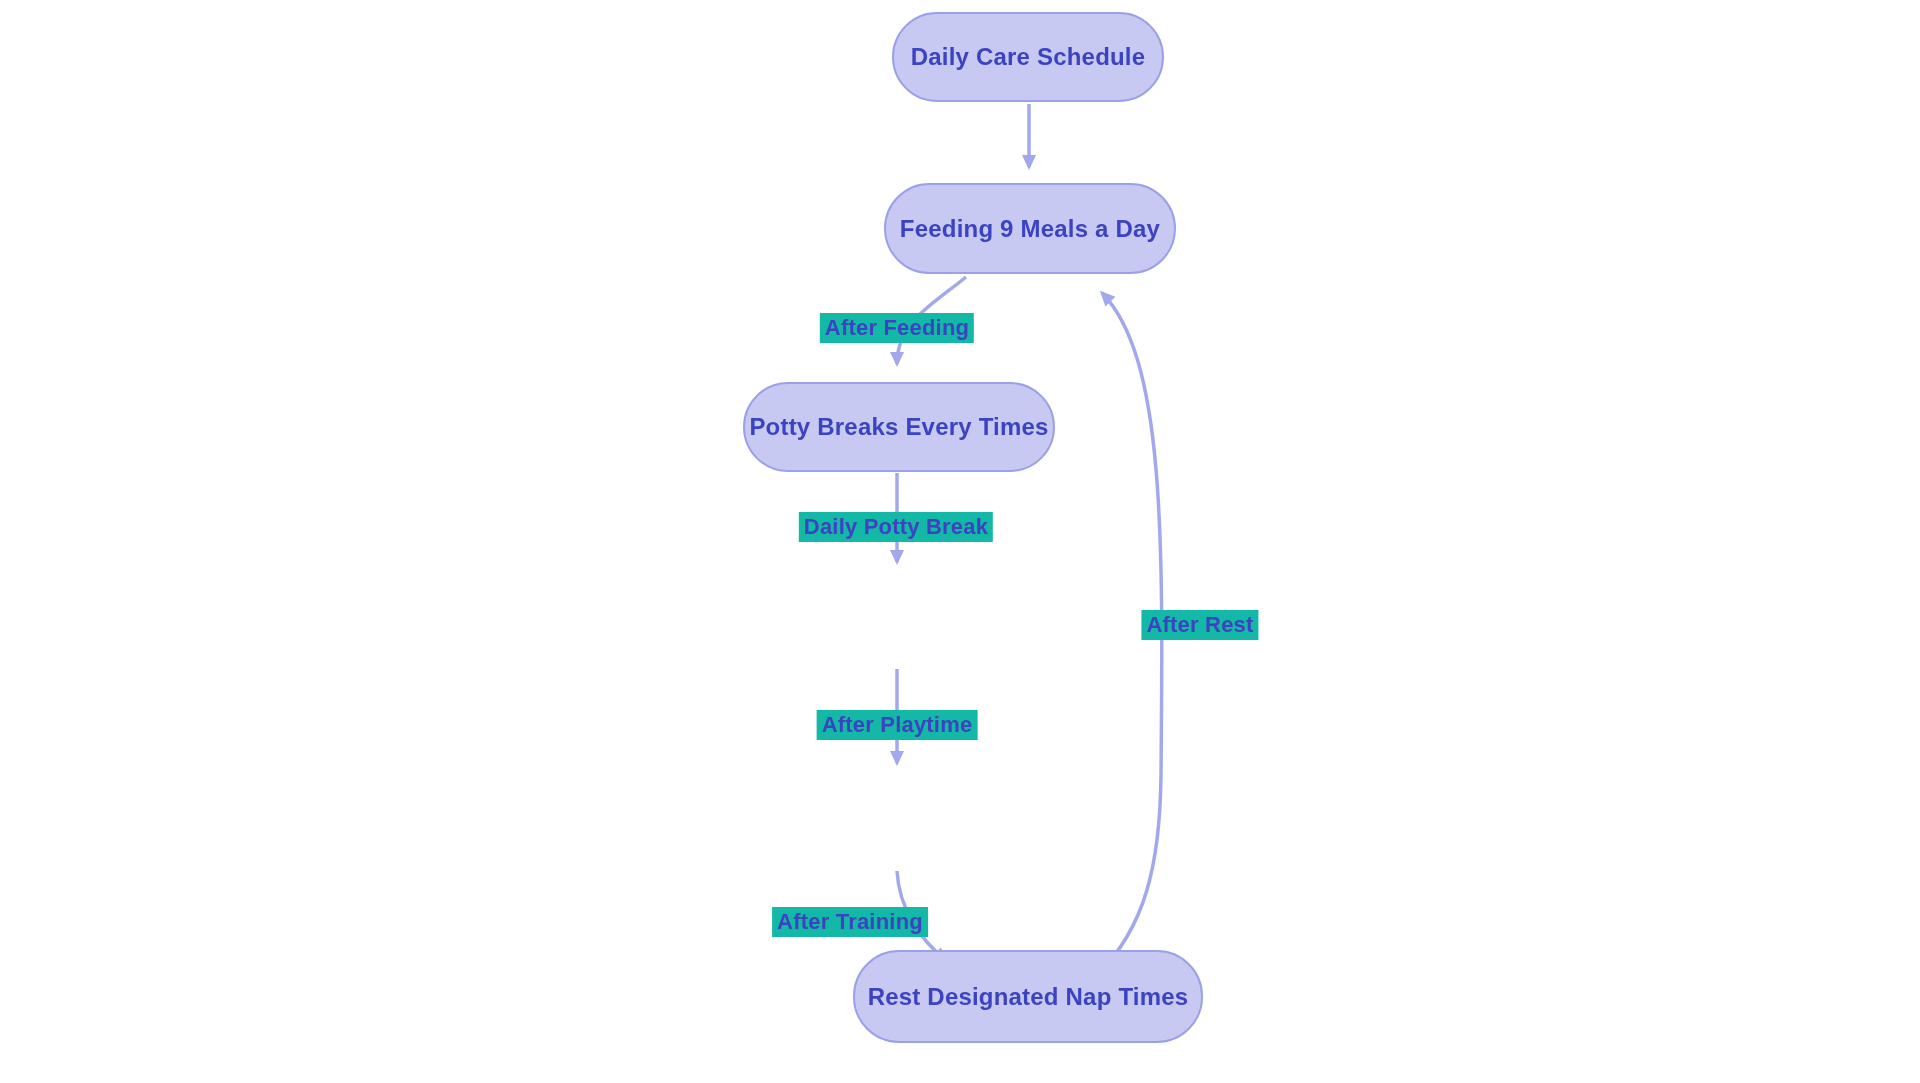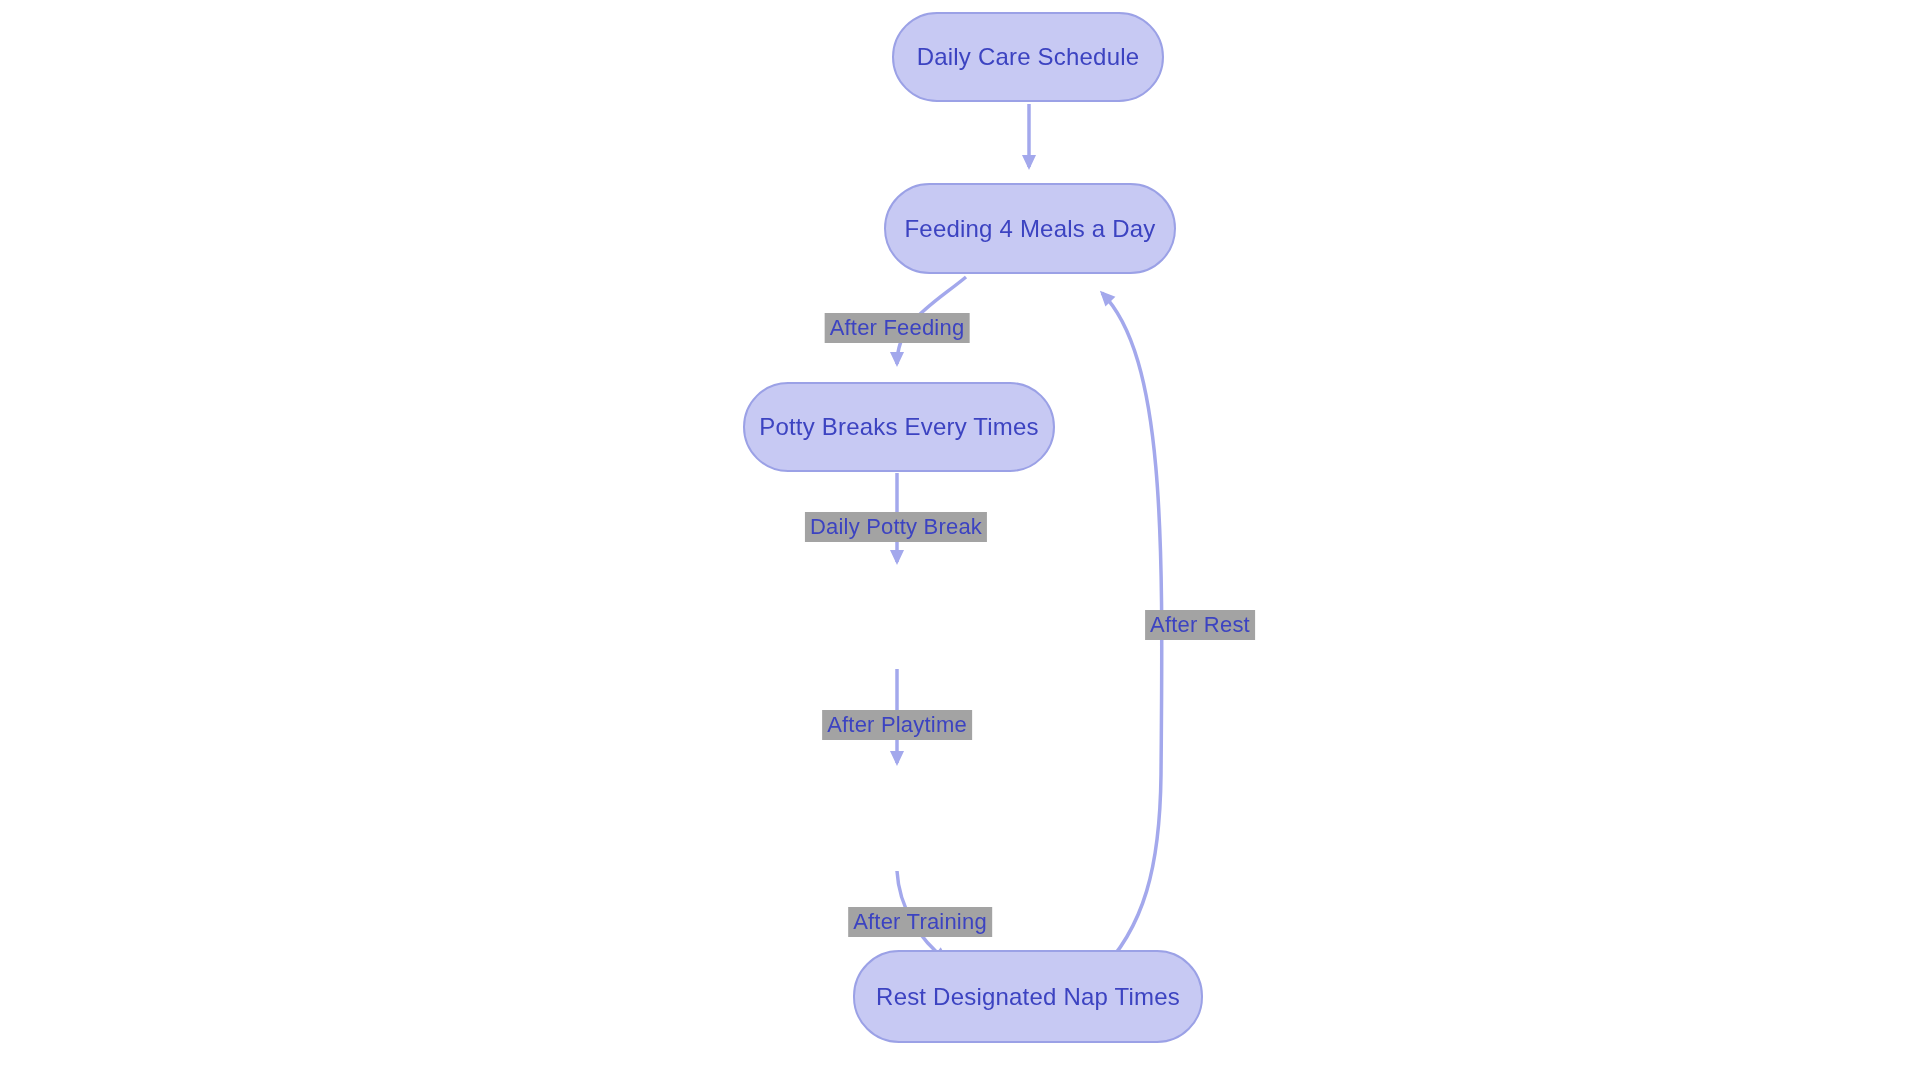--- a/index.html
+++ b/index.html
@@ -10,20 +10,21 @@
     width: 1920px;
     height: 1083px;
     overflow: hidden;
     font-family: "Liberation Sans", "DejaVu Sans", sans-serif;
   }
   .canvas {
     position: relative;
     width: 1920px;
     height: 934px;
     background: #ffffff;
+    font-weight: bold;
   }
   svg.edges {
     position: absolute;
     left: 0;
     top: 0;
     width: 1920px;
     height: 1083px;
   }
   .edge-path {
     fill: none;
@@ -41,39 +42,39 @@
     letter-spacing: 0.2px;
     display: flex;
     align-items: center;
     justify-content: center;
     text-align: center;
     white-space: nowrap;
   }
   .edge-label {
     position: absolute;
     transform: translate(-50%, -50%);
-    background: #a3a3a3;
+    background: #14b8a6;
     color: #3c43c1;
     font-size: 22px;
     letter-spacing: 0.2px;
     padding: 2px 5px;
     white-space: nowrap;
   }
   
   #node-daily    { left: 892px; top: 12px;  width: 272px; height: 90px; }
   #node-feeding  { left: 884px; top: 183px; width: 292px; height: 91px; }
   #node-potty    { left: 743px; top: 382px; width: 312px; height: 90px; }
   #node-playtime { left: 744px; top: 577px; width: 306px; height: 91px; }
   #node-training { left: 705px; top: 778px; width: 385px; height: 92px; }
   #node-rest     { left: 853px; top: 950px; width: 350px; height: 93px; text-align: center; }
   
   #label-after-feeding     { left: 897px;  top: 328px; }
   #label-after-potty-break { left: 896px;  top: 527px; }
   #label-after-playtime    { left: 897px;  top: 725px; }
-  #label-after-training    { left: 920px;  top: 922px; }
+  #label-after-training    { left: 850px;  top: 922px; }
   #label-after-rest        { left: 1200px; top: 625px; }
 </style>
 </head>
 <body>
 
 <div class="canvas">
 
   <svg class="edges" viewBox="0 0 1920 1083">
     <defs>
       <marker id="arrowhead" markerUnits="userSpaceOnUse" markerWidth="18" markerHeight="18" refX="13" refY="8" orient="auto">
@@ -83,21 +84,21 @@
     <path class="edge-path" d="M1029,104 L1029,167" marker-end="url(#arrowhead)"></path>
     <path class="edge-path" d="M966,277 C932,305 897,322 897,364" marker-end="url(#arrowhead)"></path>
     <path class="edge-path" d="M897,473 L897,562" marker-end="url(#arrowhead)"></path>
     <path class="edge-path" d="M897,669 L897,763" marker-end="url(#arrowhead)"></path>
     <path class="edge-path" d="M897,871 C899,908 920,940 946,960" marker-end="url(#arrowhead)"></path>
     <path class="edge-path" d="M1097,975 C1145,928 1160,865 1161,775 C1163,545 1166,358 1102,293" marker-end="url(#arrowhead)"></path>
   </svg>
 
   <div class="node" id="node-daily">Daily Care Schedule</div>
 
-  <div class="node" id="node-feeding">Feeding 4 Meals a Day</div>
+  <div class="node" id="node-feeding">Feeding 9 Meals a Day</div>
 
   <div class="node" id="node-potty">Potty Breaks Every Times</div>
 
 
 
   <div class="node" id="node-rest">Rest Designated Nap Times</div>
 
   <div class="edge-label" id="label-after-feeding">After Feeding</div>
 
   <div class="edge-label" id="label-after-potty-break">Daily Potty Break</div>

